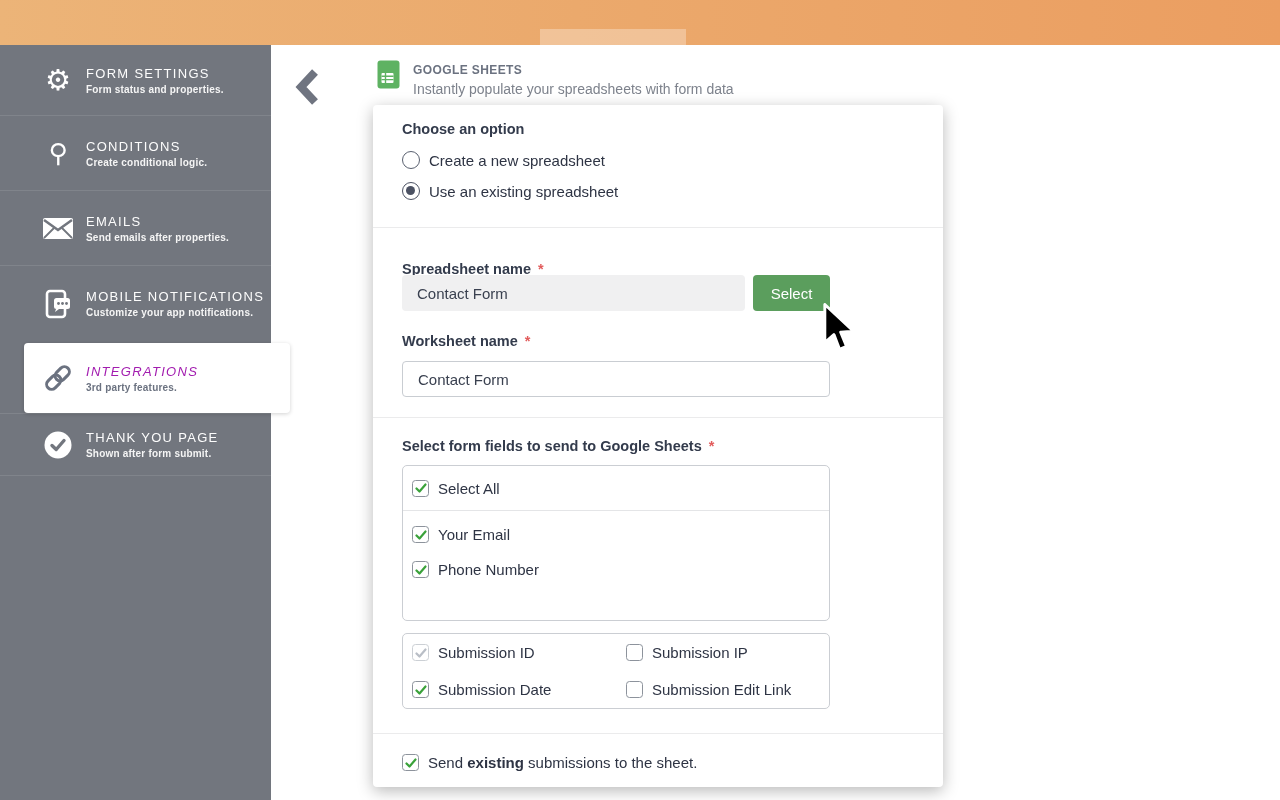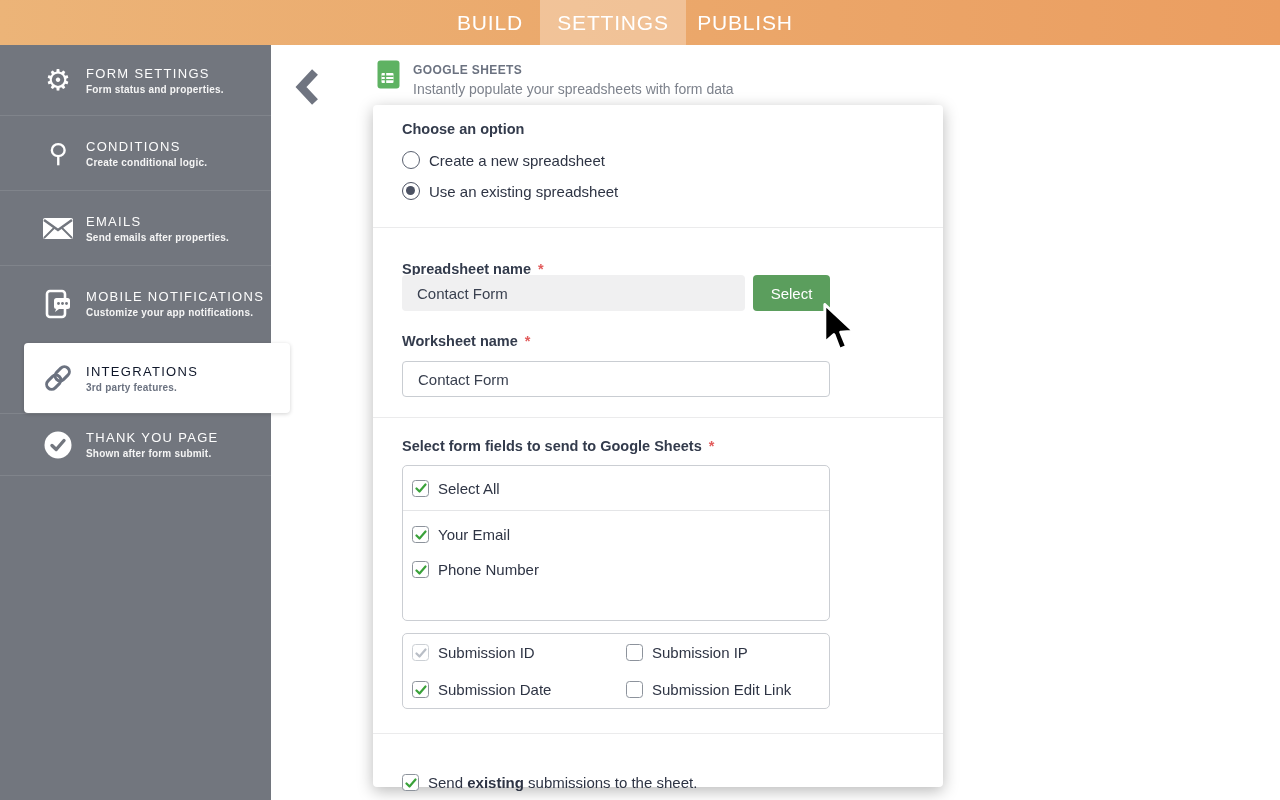--- a/index.html
+++ b/index.html
@@ -4,40 +4,40 @@
 <style>
   * { margin:0; padding:0; box-sizing:border-box; }
   html,body { width:1280px; height:800px; overflow:hidden; }
   body { font-family:"Liberation Sans", sans-serif; background:#ffffff; position:relative; }
 
   
   .topbar { position:absolute; left:0; top:0; width:1280px; height:45px;
     background:linear-gradient(90deg,#ecb478 0%,#eba96c 45%,#eb9e61 100%); z-index:5; }
   .tabs { position:absolute; left:440px; top:0; height:45px; display:flex; }
   .tab { height:45px; display:flex; align-items:center; justify-content:center;
-    color:#ffffff; font-size:21px; letter-spacing:.8px; cursor:pointer; }
+    color:#ffffff; font-size:21px; letter-spacing:.8px; cursor:pointer;margin-top:29px; }
   .tab.build { width:100px; }
   .tab.settings { width:146px; background:rgba(255,255,255,.30); }
   .tab.publish { width:118px; }
 
   
   .sidebar { position:absolute; left:0; top:45px; width:271px; height:755px;
     background:#72767e; z-index:4; }
   .side-item { position:relative; display:flex; align-items:center;
     padding-left:40px; border-bottom:1px solid rgba(255,255,255,.10); cursor:pointer; }
   .side-icon { width:36px; min-width:36px; display:flex; align-items:center; justify-content:center; }
   .side-text { padding-left:10px; }
   .side-title { color:#fdfdfd; font-size:13px; letter-spacing:1.3px; font-weight:400; }
   .side-sub { color:#f5f5f5; font-size:10px; font-weight:700; margin-top:3px; letter-spacing:.2px; }
   .glyph { color:#ffffff; font-family:"DejaVu Sans", sans-serif; }
 
   .active-card { position:absolute; left:24px; top:298px; width:266px; height:70px;
     background:#ffffff; border-radius:4px; display:flex; align-items:center;
     padding-left:16px; z-index:6; box-shadow:0 1px 4px rgba(0,0,0,.18); cursor:pointer; }
-  .active-card .side-title { color:#0f172a; }
+  .active-card .side-title { color:#a21caf;font-style:italic; }
   .active-card .side-sub { color:#6b7280; }
 
   
   .back-btn { position:absolute; left:294px; top:68px; width:28px; height:38px; cursor:pointer; z-index:3; }
   .ih-icon { position:absolute; left:377px; top:60px; z-index:3; }
   .ih-title { position:absolute; left:413px; top:63px; font-size:12px; font-weight:700;
     color:#6b7280; letter-spacing:.4px; z-index:3; }
   .ih-sub { position:absolute; left:413px; top:81px; font-size:14px; color:#7d828c; z-index:3; }
 
   
@@ -75,21 +75,21 @@
   .checkbox.disabled { border-color:#ccd0d5; }
   .checkbox svg { display:block; }
 
   .selectall-row { height:45px; padding-left:9px; border-bottom:1px solid #e4e5e7; display:flex; align-items:center; }
   .field-rows { padding:6px 0 0 9px; }
   .field-rows .cb-row { height:35px; }
 
   .meta-grid { display:grid; grid-template-columns:214px 1fr; padding:0 0 0 9px; height:74px;
     grid-auto-rows:37px; align-items:center; }
 
-  .send-row { position:absolute; left:29px; top:649px; display:flex; align-items:center; cursor:pointer;margin-top:20px; }
+  .send-row { position:absolute; left:29px; top:649px; display:flex; align-items:center; cursor:pointer; }
   .send-row b { font-weight:700; }
 
   .cursor { position:absolute; left:820px; top:303px; z-index:20; pointer-events:none; }
 </style>
 </head>
 <body>
 
 <div class="topbar">
   <div class="tabs">
     <div class="tab build">BUILD</div>

